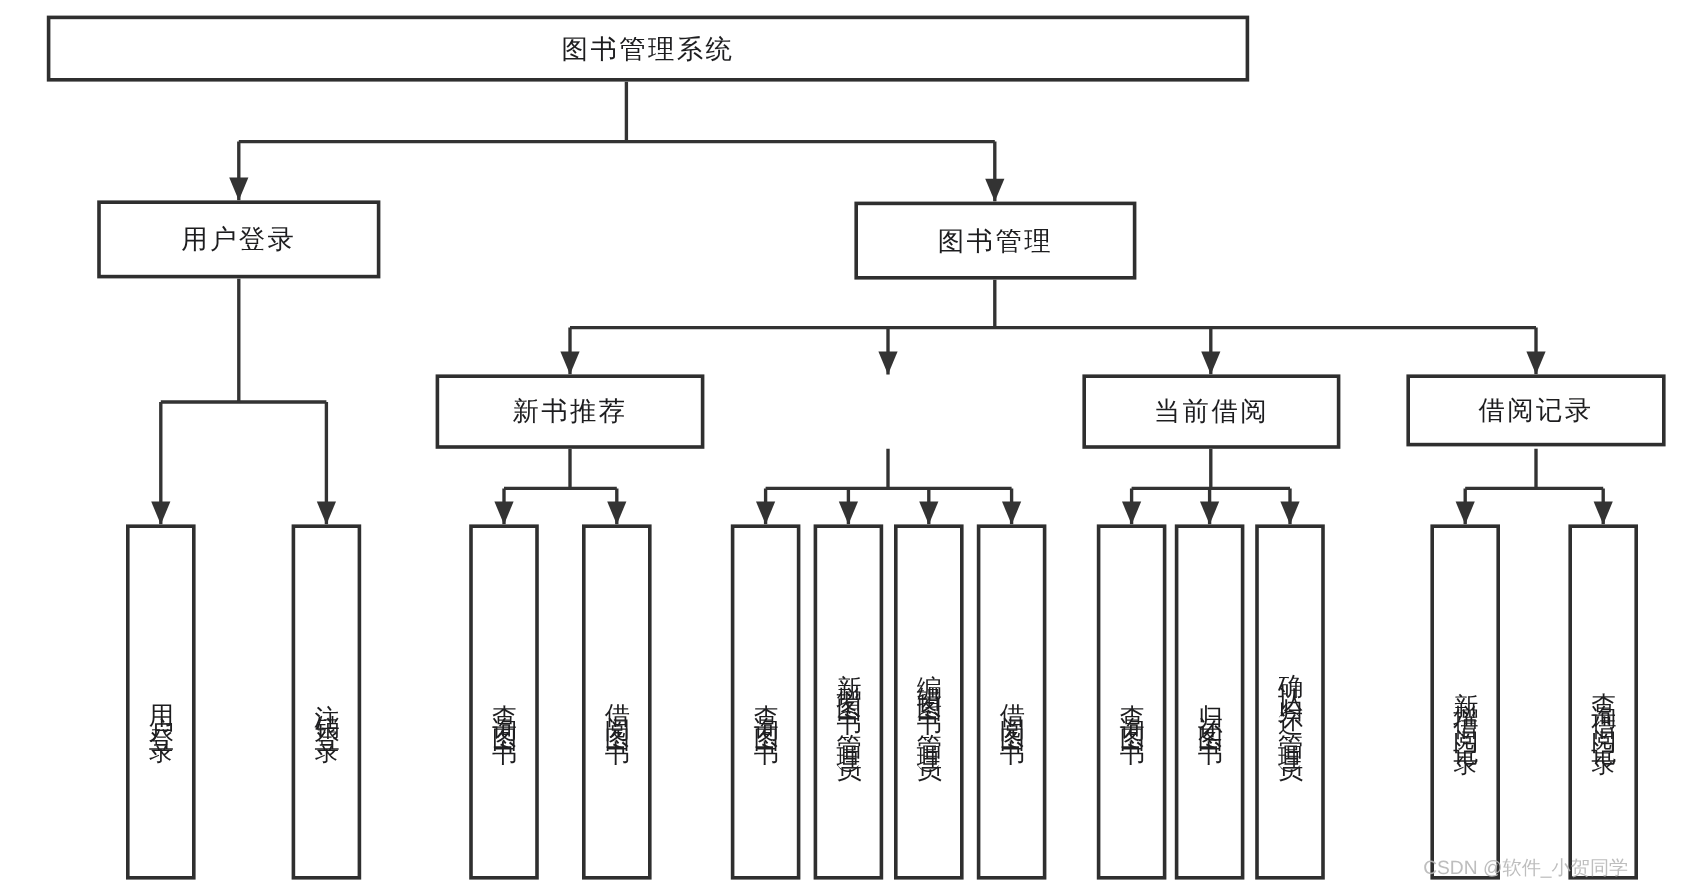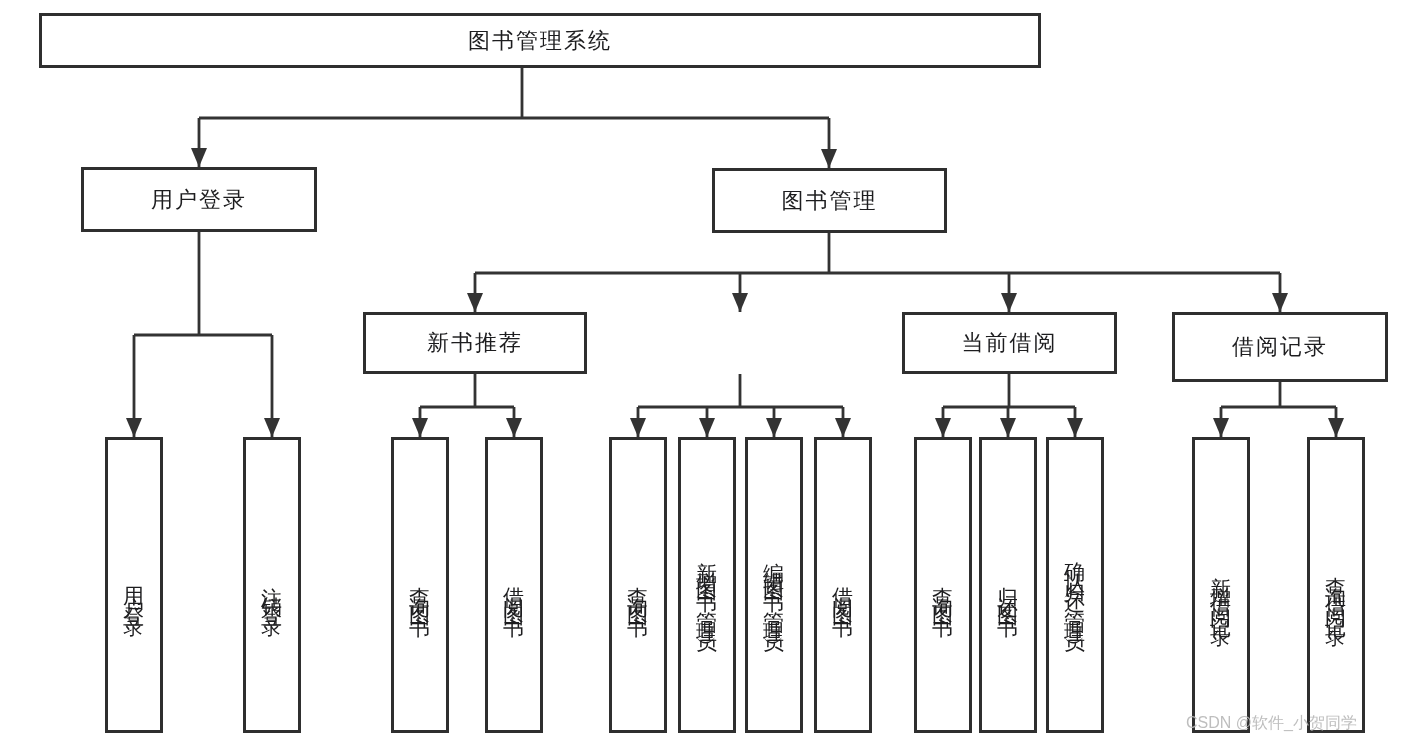--- a/index.html
+++ b/index.html
@@ -39,21 +39,21 @@
     transform:translateY(5px);
     white-space:nowrap;
   }
   
   .root-box{left:21px;top:13px;width:1002px;height:55px;margin-left:18px;}
   .user-login-group{left:81px;top:167px;width:236px;height:65px;}
   .book-management{left:712px;top:168px;width:235px;height:65px;font-family:Liberation Mono, monospace;}
   .new-book-rec{left:363px;top:312px;width:224px;height:62px;}
   .book-borrow{left:632px;top:312px;width:215px;height:62px;}
   .current-borrow{left:902px;top:312px;width:215px;height:62px;}
-  .borrow-records{left:1172px;top:312px;width:216px;height:70px;}
+  .borrow-records{left:1172px;top:312px;width:216px;height:60px;}
   .leaf-user-login{left:105px;}
   .leaf-logout{left:243px;}
   .leaf-rec-query{left:391px;}
   .leaf-rec-borrow{left:485px;}
   .leaf-bb-query{left:609px;}
   .leaf-bb-add{left:678px;}
   .leaf-bb-edit{left:745px;}
   .leaf-bb-borrow{left:814px;}
   .leaf-cb-query{left:914px;}
   .leaf-cb-return{left:979px;}

